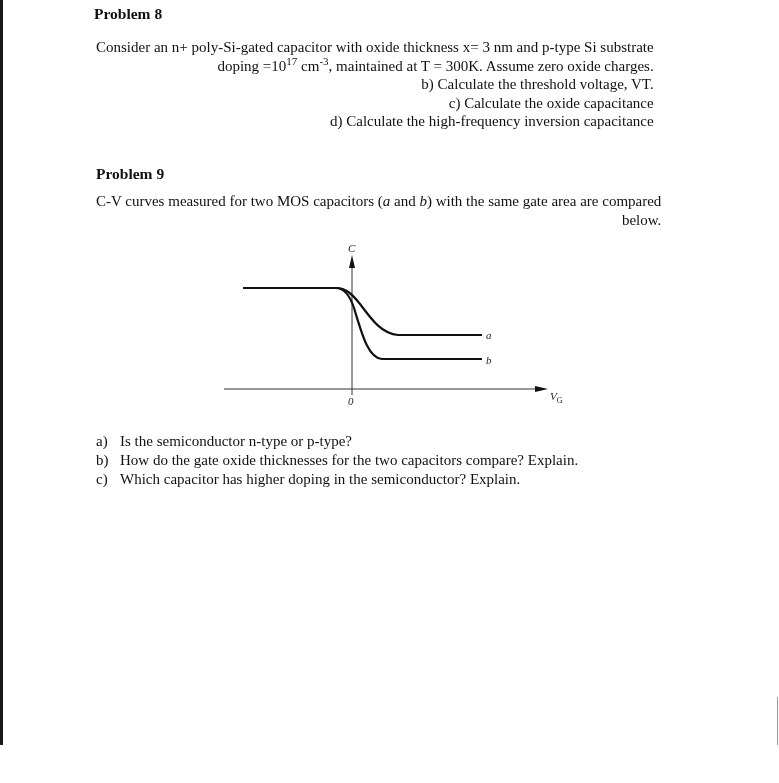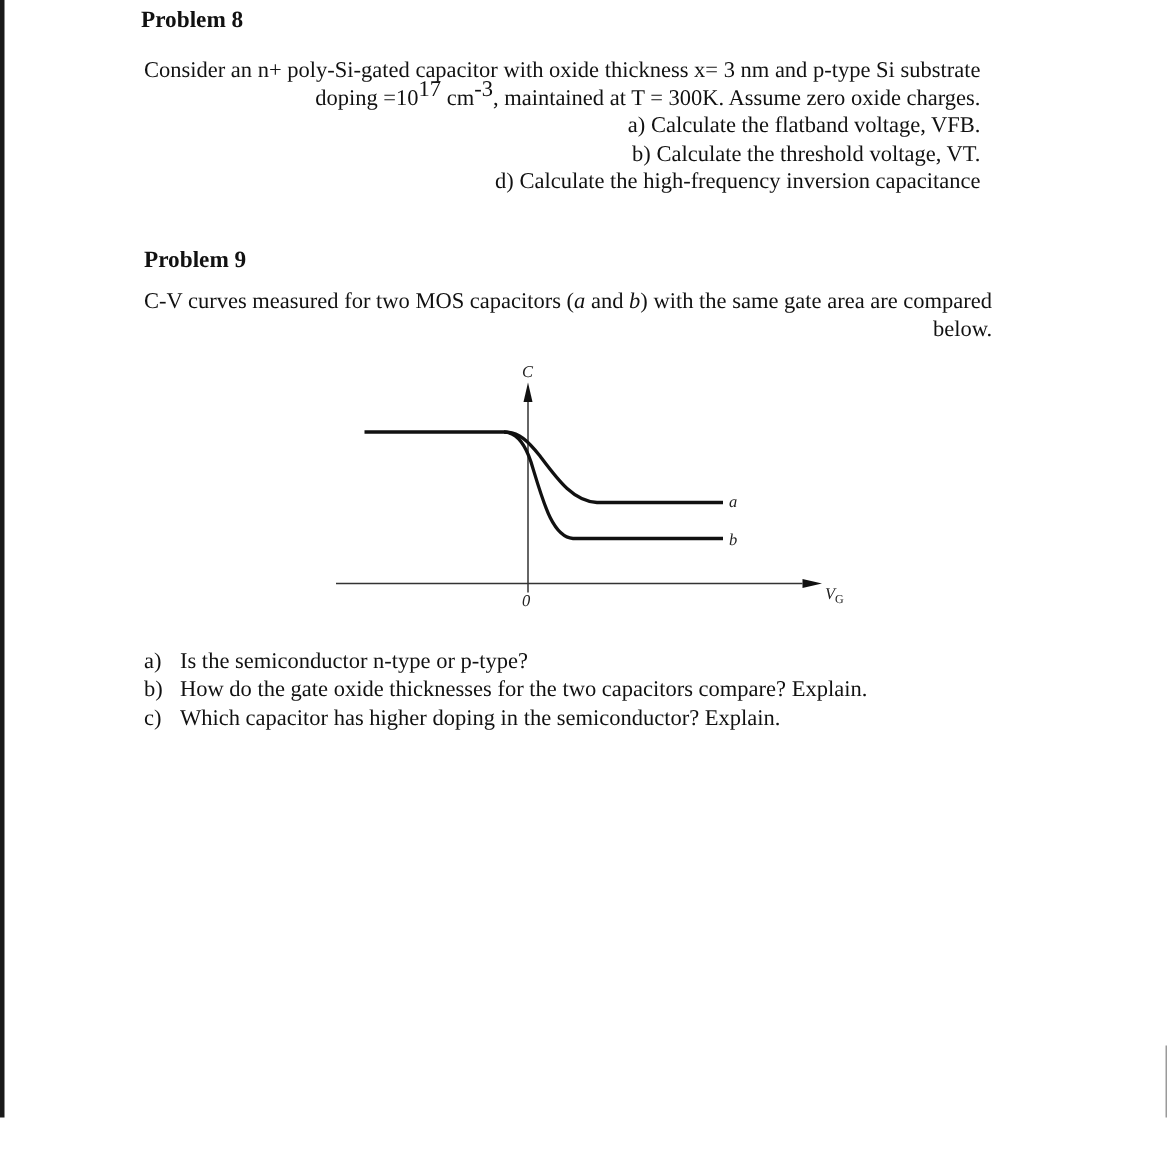--- a/index.html
+++ b/index.html
@@ -17,21 +17,21 @@
     background: #9a9a9a;
   }
   .heading {
     position: absolute; font-weight: bold; font-size: 15.5px; line-height: 18px;
   }
   .para {
     position: absolute; left: 96px; font-size: 15px; line-height: 18.5px;
     white-space: nowrap;
     text-align: right;
   }
-  .para sup { font-size: 15px; vertical-align: 6px; line-height: 0; }
+  .para sup { font-size: 11px; vertical-align: 6px; line-height: 0; }
   .qlist {
     position: absolute; left: 96px; top: 432px; font-size: 15px; line-height: 19px;
     white-space: nowrap;
   }
   .qlist .row { display: flex; }
   .qlist .lbl { width: 24px; }
   svg.diagram { position: absolute; left: 0; top: 0; }
   .dlabel {
     position: absolute; font-style: italic; font-size: 11px; line-height: 12px;
     color: #222;
@@ -42,22 +42,22 @@
 <body>
 
 <div class="left-bar"></div>
 <div class="right-line"></div>
 
 <div class="heading" style="left:94px; top:5px;">Problem 8</div>
 
 <div class="para" style="top:38px;">
   <div>Consider an n+ poly-Si-gated capacitor with oxide thickness x= 3 nm and p-type Si substrate</div>
   <div><span>doping =10</span><sup>17</sup><span> cm</span><sup>-3</sup><span>, maintained at T = 300K. Assume zero oxide charges.</span></div>
-  <div>a) Calculate the flatband voltage, VFB.</div>
   <div>b) Calculate the threshold voltage, VT.</div>
+  <div>c) Calculate the oxide capacitance</div>
   <div>d) Calculate the high-frequency inversion capacitance</div>
 </div>
 
 <div class="heading" style="left:96px; top:165px;">Problem 9</div>
 
 <div class="para" style="top:192px;">
   <div><span>C-V curves measured for two MOS capacitors (</span><i>a</i><span> and </span><i>b</i><span>) with the same gate area are compared</span></div>
   <div>below.</div>
 </div>
 

